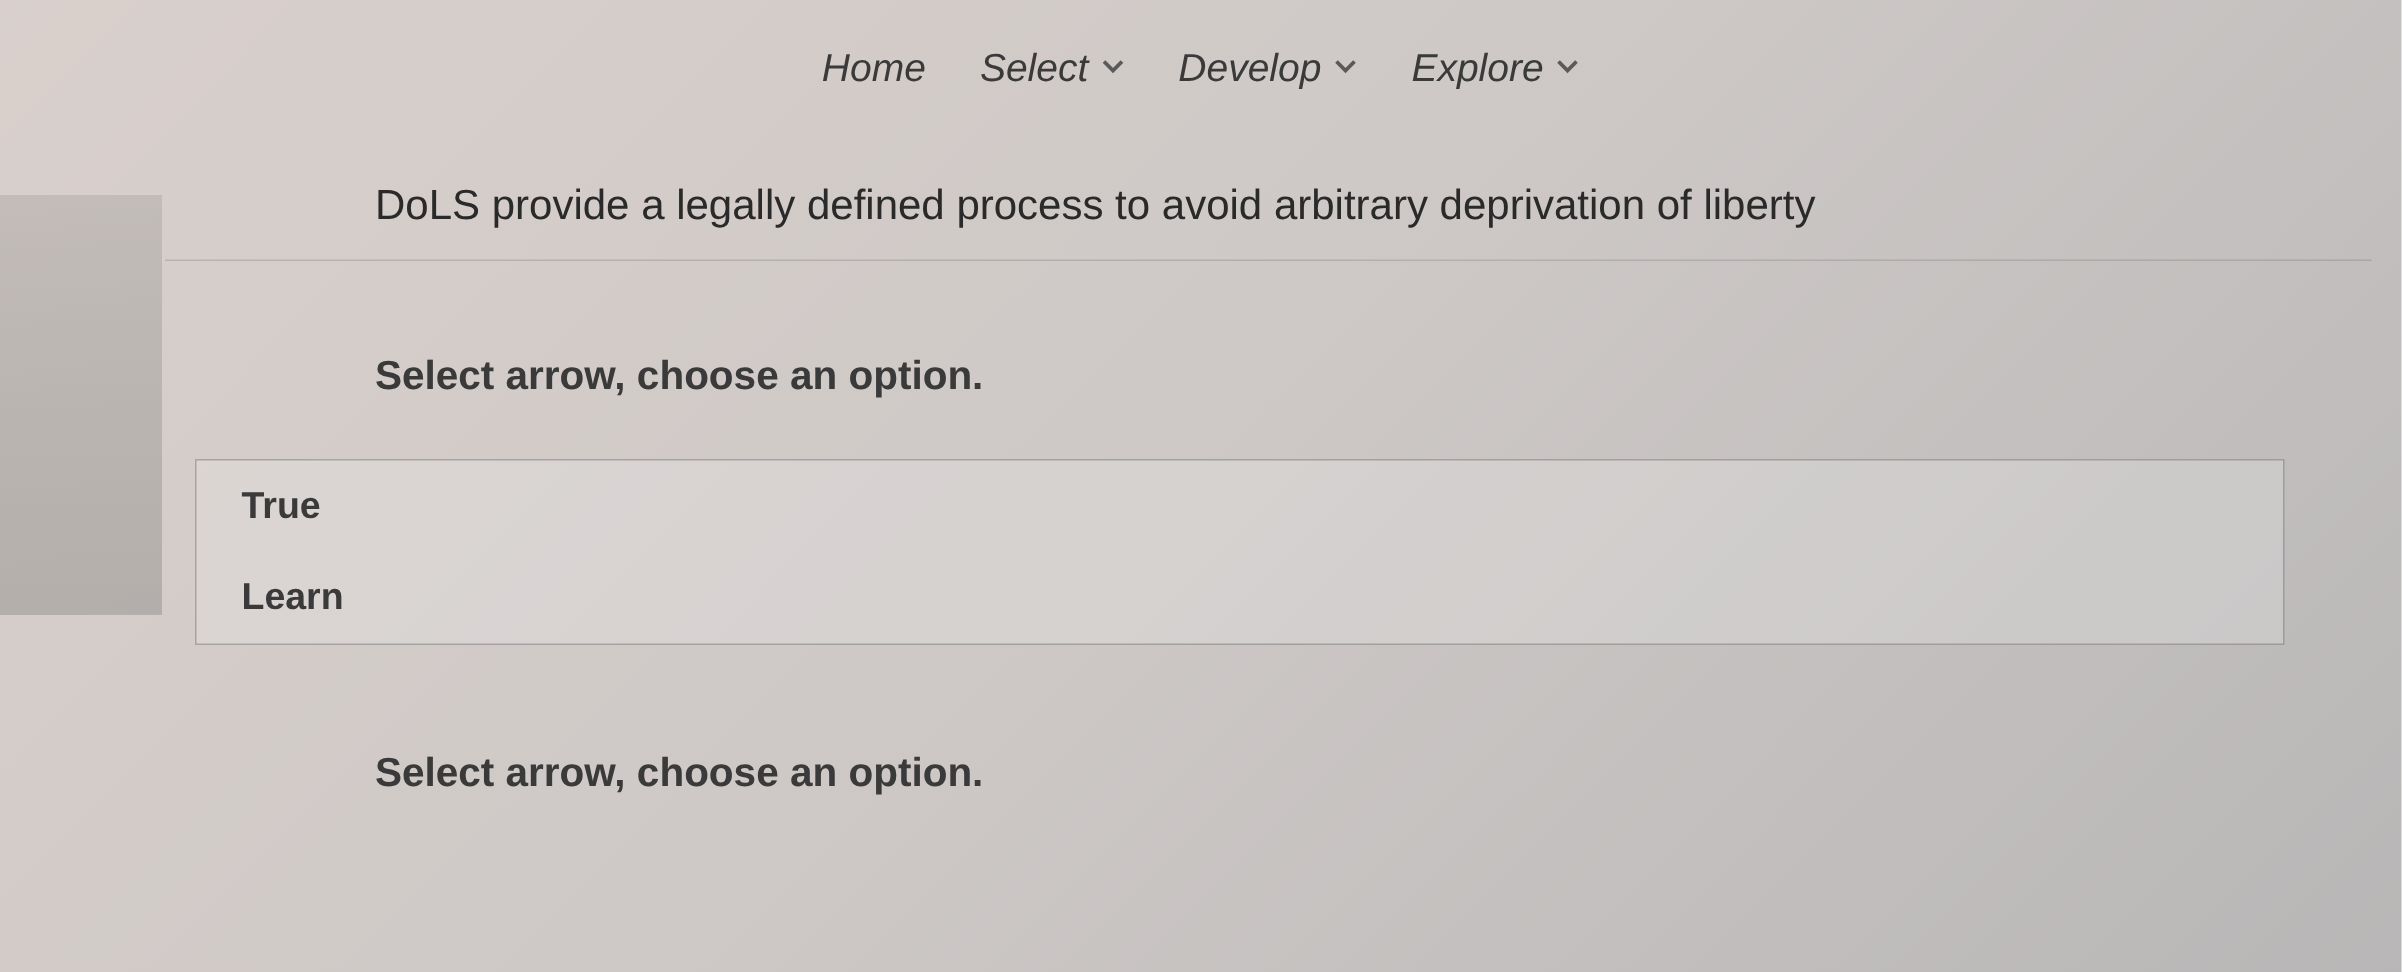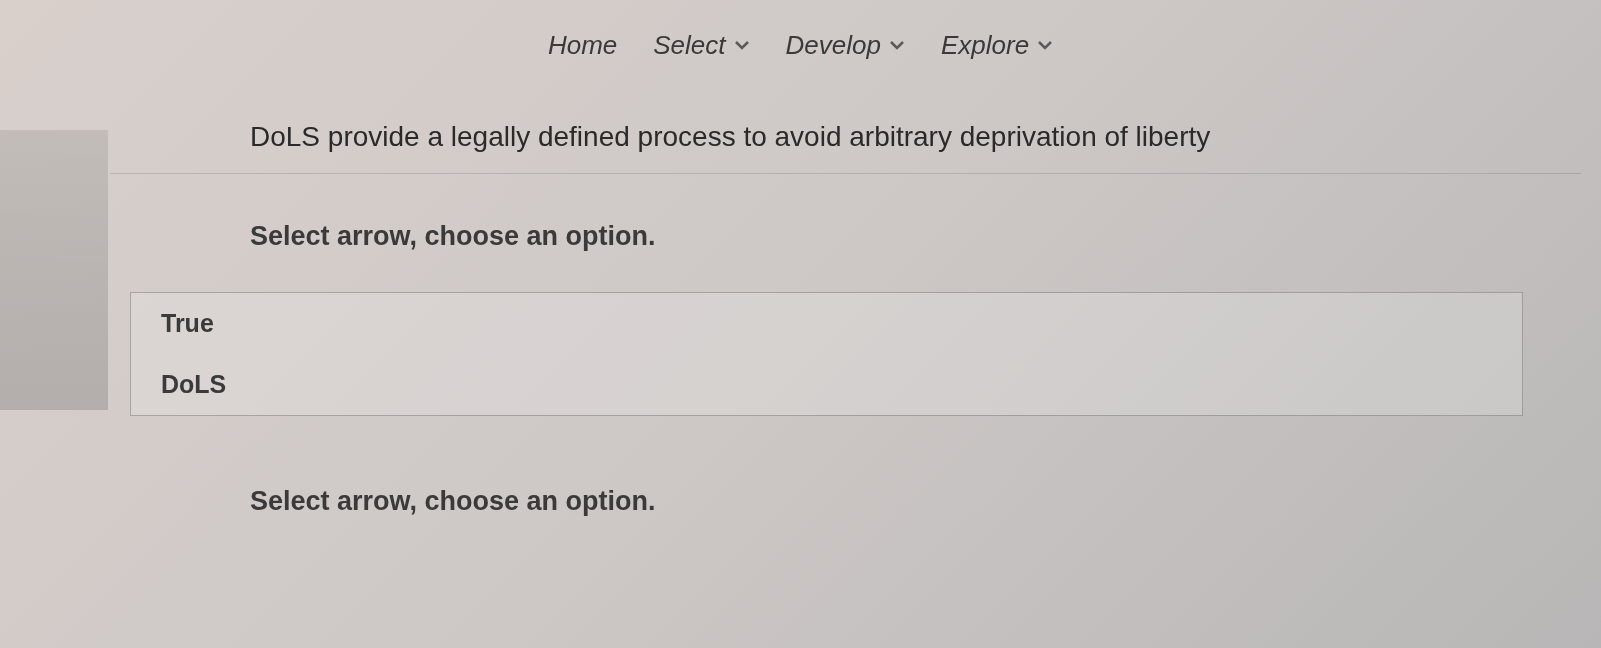--- a/index.html
+++ b/index.html
@@ -38,21 +38,21 @@
     }
     .content-wrapper {
       padding-left: 110px;
       padding-right: 20px;
     }
     .question-text {
       font-size: 28px;
       color: #2a2a2a;
       padding: 20px 0 20px 140px;
       border-bottom: 1px solid rgba(100,100,100,0.25);
-      margin-bottom: 47px;
+      margin-bottom: 61px;
     }
     .instruction {
       font-size: 27px;
       font-weight: bold;
       color: #3a3a3a;
       padding-left: 140px;
       margin-bottom: 40px;
     }
     .dropdown-box {
       background: rgba(240,240,240,0.25);
@@ -120,17 +120,17 @@
   </div>
 </nav>
 
 <div class="content-wrapper">
   <div class="question-text">DoLS provide a legally defined process to avoid arbitrary deprivation of liberty</div>
 
   <div class="instruction">Select arrow, choose an option.</div>
 
   <div class="dropdown-box">
     <div class="dropdown-option">True</div>
-    <div class="dropdown-option">DoLS</div>
+    <div class="dropdown-option">Learn</div>
   </div>
 
   <div class="instruction-2">Select arrow, choose an option.</div>
 </div>
 
 </body></html>

